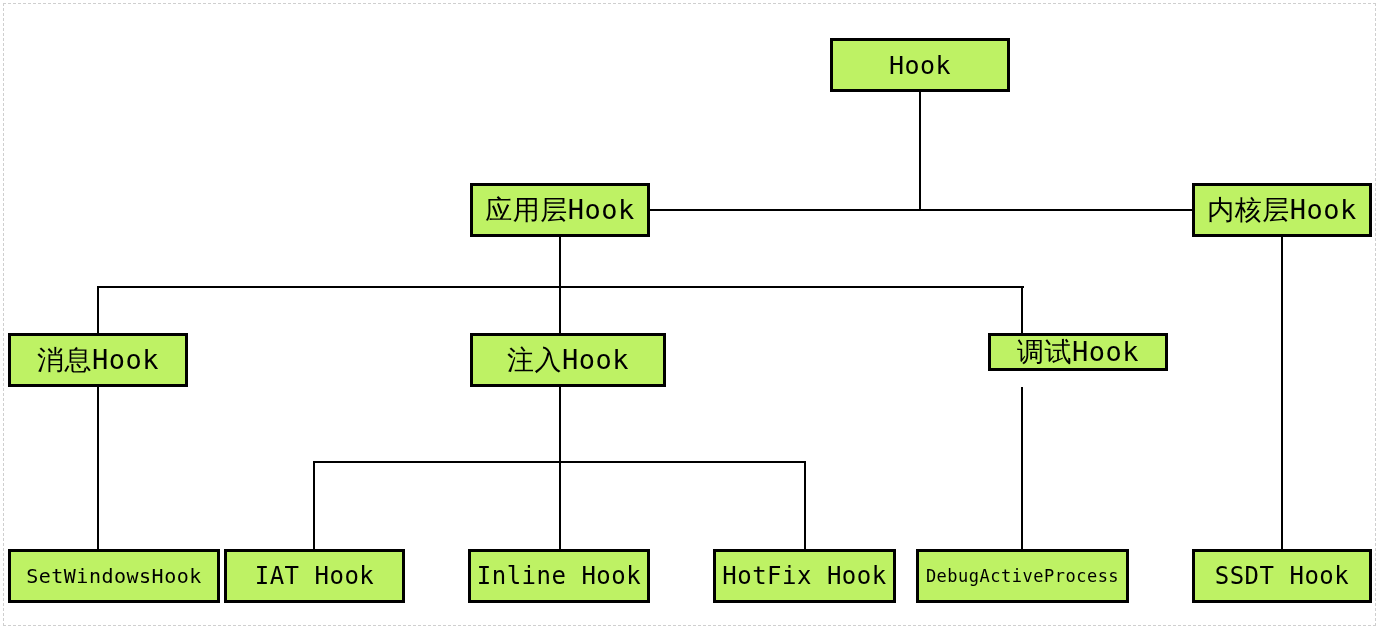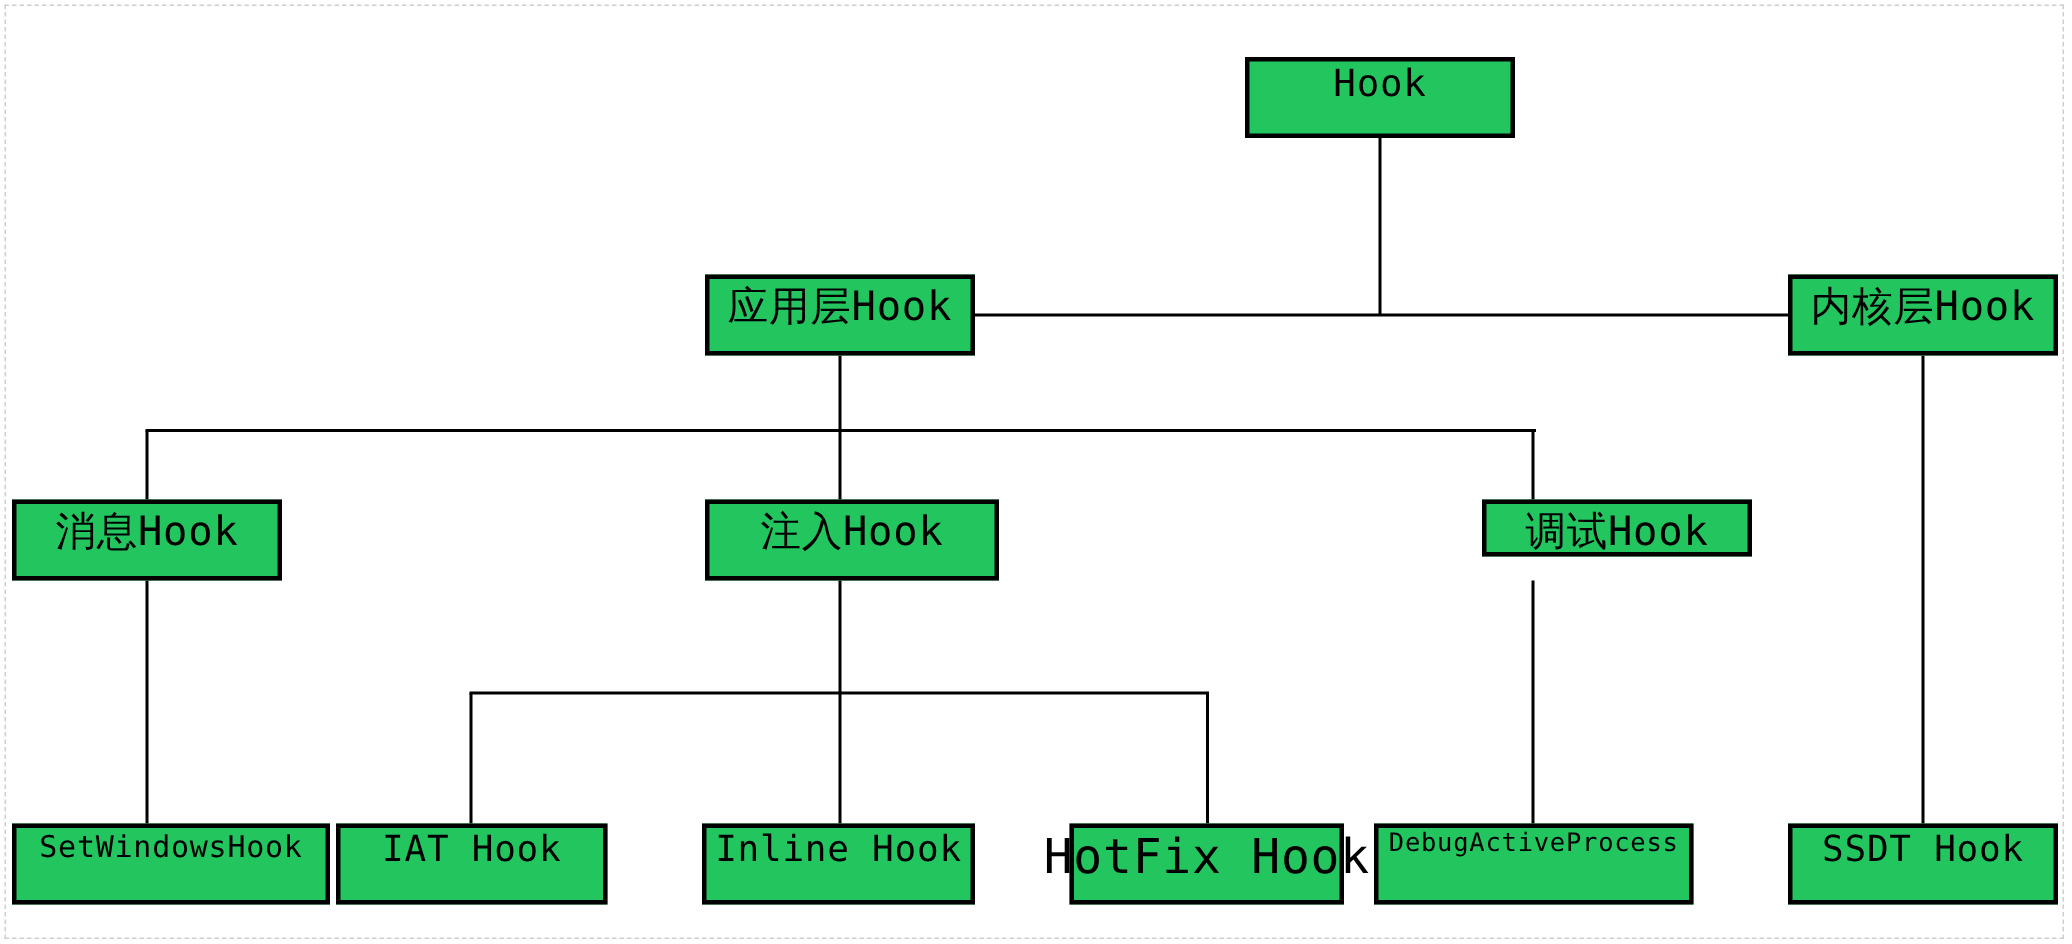--- a/index.html
+++ b/index.html
@@ -21,23 +21,24 @@
     top: 3px;
     width: 1371px;
     height: 621px;
     border: 1px dashed #cfcfcf;
     pointer-events: none;
   }
   .node {
     position: absolute;
     box-sizing: border-box;
     border: 3px solid #000000;
-    background: #22c55e;
+    background: #bef264;
     color: #000000;
     display: flex;
+    align-items: center;
     justify-content: center;
     white-space: nowrap;
     letter-spacing: 0.5px;
   }
   .edge {
     position: absolute;
     background: #000000;
   }
 </style>
 </head>
@@ -81,21 +82,21 @@
       </div>
       <div class="node" style="left: 8px; top: 549px; width: 212px; height: 54px; font-size: 20px; border-color: rgb(0, 0, 0);">
         <span>SetWindowsHook</span>
       </div>
       <div class="node" style="left: 224px; top: 549px; width: 181px; height: 54px; font-size: 24px; border-color: rgb(0, 0, 0);">
         <span>IAT Hook</span>
       </div>
       <div class="node" style="left: 468px; top: 549px; width: 182px; height: 54px; font-size: 24px; border-color: rgb(0, 0, 0);">
         <span>Inline Hook</span>
       </div>
-      <div class="node" style="left: 713px; top: 549px; width: 183px; height: 54px; font-size: 32px; border-color: rgb(0, 0, 0);">
+      <div class="node" style="left: 713px; top: 549px; width: 183px; height: 54px; font-size: 24px; border-color: rgb(0, 0, 0);">
         <span>HotFix Hook</span>
       </div>
       <div class="node" style="left: 916px; top: 549px; width: 213px; height: 54px; font-size: 17px; border-color: rgb(0, 0, 0);">
         <span>DebugActiveProcess</span>
       </div>
       <div class="node" style="left: 1192px; top: 549px; width: 180px; height: 54px; font-size: 24px; border-color: rgb(0, 0, 0);">
         <span>SSDT Hook</span>
       </div>
     </div>
 </div>

